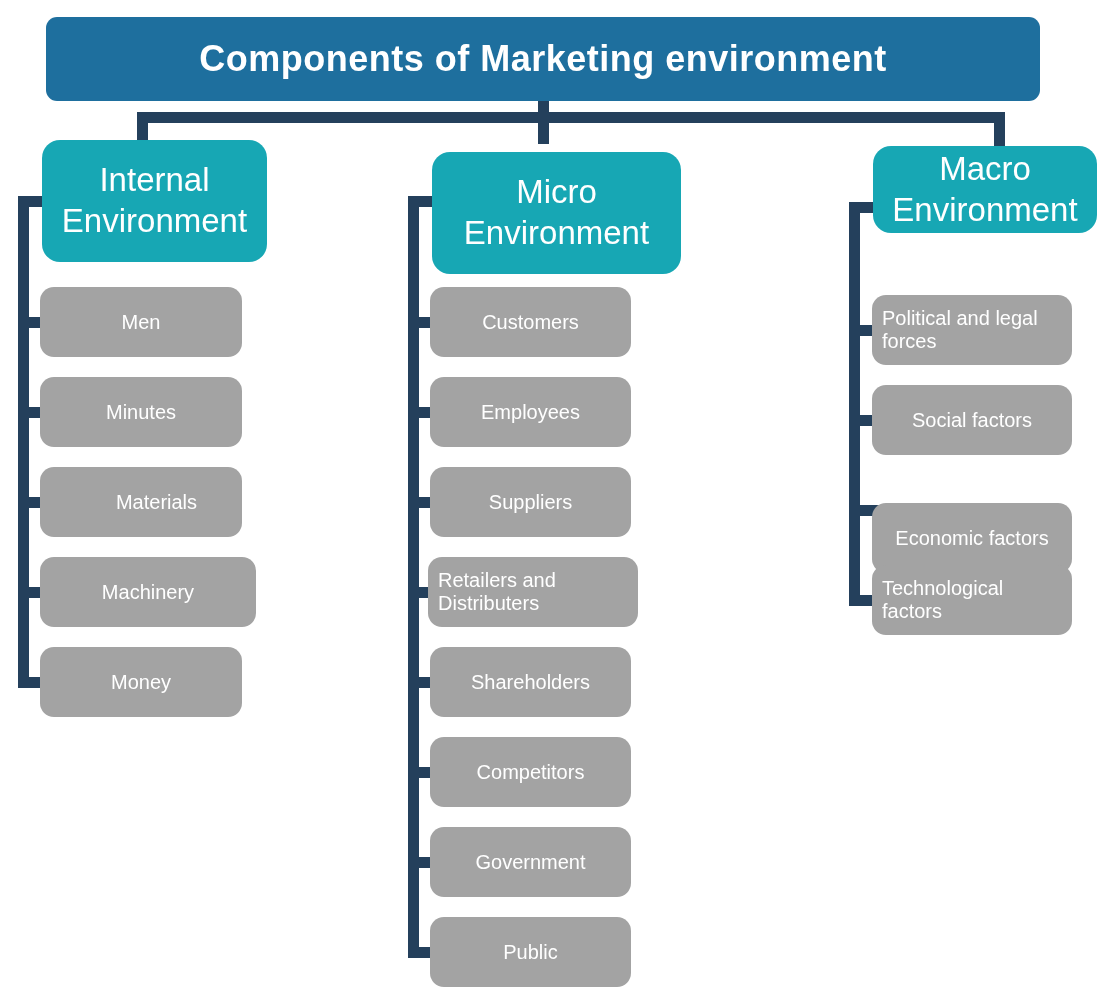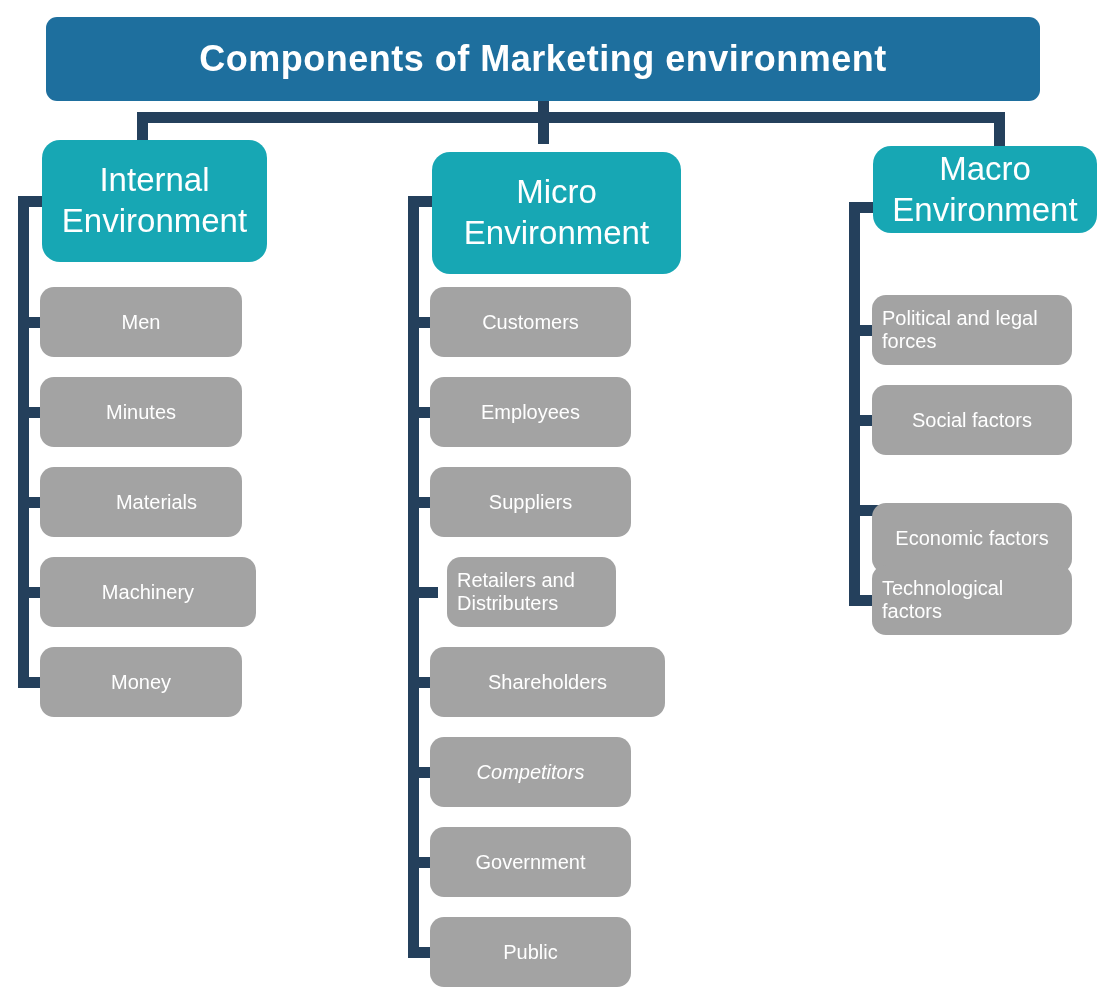--- a/index.html
+++ b/index.html
@@ -103,23 +103,23 @@
     <div class="conn" style="left: 408px; top: 496.5px; width: 30px; height: 11px;"></div>
     <div class="conn" style="left: 408px; top: 586.5px; width: 30px; height: 11px;"></div>
     <div class="conn" style="left: 408px; top: 676.5px; width: 30px; height: 11px;"></div>
     <div class="conn" style="left: 408px; top: 766.5px; width: 30px; height: 11px;"></div>
     <div class="conn" style="left: 408px; top: 856.5px; width: 30px; height: 11px;"></div>
     <div class="conn" style="left: 408px; top: 946.5px; width: 30px; height: 11px;"></div>
     <div class="branch-header" style="left: 432px; top: 152px; width: 249px; height: 122px;">Micro Environment</div>
     <div class="branch-item" style="left: 430px; top: 287px; width: 201px; height: 70px;">Customers</div>
     <div class="branch-item" style="left: 430px; top: 377px; width: 201px; height: 70px;">Employees</div>
     <div class="branch-item" style="left: 430px; top: 467px; width: 201px; height: 70px;">Suppliers</div>
-    <div class="branch-item" style="left: 447px; top: 557px; width: 169px; height: 70px;">Retailers and Distributers</div>
-    <div class="branch-item" style="left: 430px; top: 647px; width: 235px; height: 70px;">Shareholders</div>
-    <div class="branch-item" style="left: 430px; top: 737px; width: 201px; height: 70px; font-style: italic;">Competitors</div>
+    <div class="branch-item" style="left: 428px; top: 557px; width: 210px; height: 70px;">Retailers and Distributers</div>
+    <div class="branch-item" style="left: 430px; top: 647px; width: 201px; height: 70px;">Shareholders</div>
+    <div class="branch-item" style="left: 430px; top: 737px; width: 201px; height: 70px;">Competitors</div>
     <div class="branch-item" style="left: 430px; top: 827px; width: 201px; height: 70px;">Government</div>
     <div class="branch-item" style="left: 430px; top: 917px; width: 201px; height: 70px;">Public</div>
     <div class="conn" style="left: 849px; top: 201.5px; width: 11px; height: 404px;"></div>
     <div class="conn" style="left: 849px; top: 201.5px; width: 32px; height: 11px;"></div>
     <div class="conn" style="left: 849px; top: 324.5px; width: 31px; height: 11px;"></div>
     <div class="conn" style="left: 849px; top: 414.5px; width: 31px; height: 11px;"></div>
     <div class="conn" style="left: 849px; top: 504.5px; width: 31px; height: 11px;"></div>
     <div class="conn" style="left: 849px; top: 594.5px; width: 31px; height: 11px;"></div>
     <div class="branch-header" style="left: 873px; top: 146px; width: 224px; height: 87px;">Macro Environment</div>
     <div class="branch-item" style="left: 872px; top: 295px; width: 200px; height: 70px;">Political and legal forces</div>

